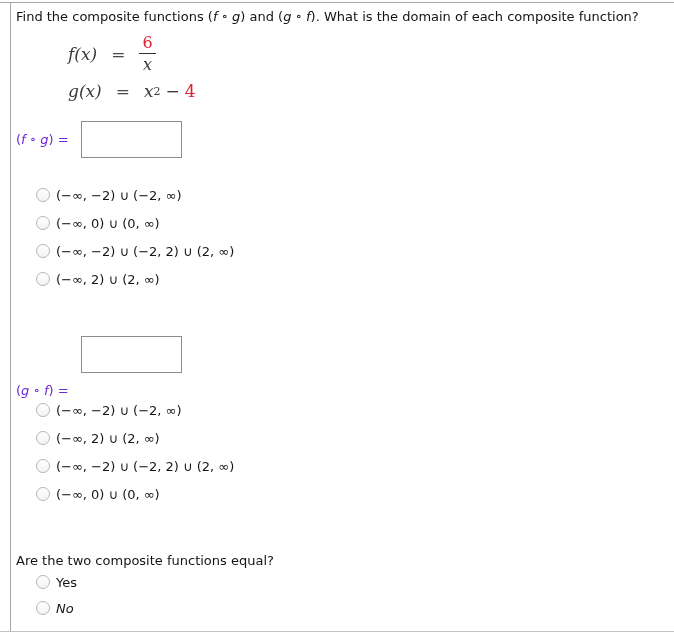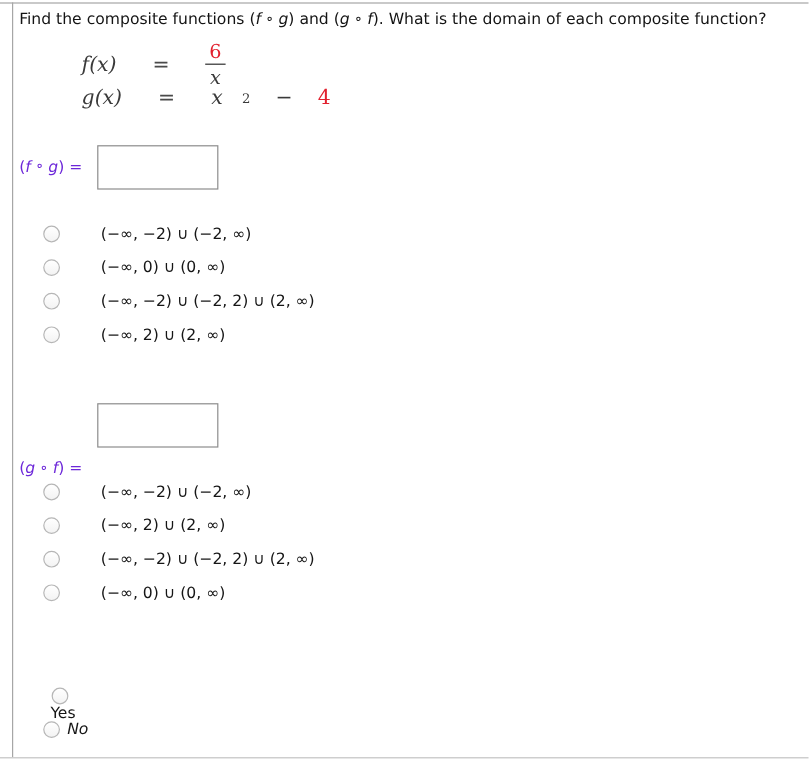--- a/index.html
+++ b/index.html
@@ -23,24 +23,24 @@
     font-size: 13px; color: #141414;
   }
   .mvar { font-style: italic; }
   .comp { font-weight: 700; font-size: 11px; position: relative; top: -1px; }
 
   
   .math-row {
     position: absolute; left: 68px;
     display: flex; align-items: center;
     font-family: "DejaVu Serif", "Liberation Serif", serif;
-    font-style: italic; font-size: 17px; color: #3a3a3a; gap: 16px;
+    font-style: italic; font-size: 17px; color: #3a3a3a;
   }
   .math-f { top: 33px; }
-  .math-g { top: 72px; }
+  .math-g { top: 81px; }
   .math-eq { font-style: normal; margin: 0 14px; color: #4a4a4a; }
   .frac { display: inline-block; text-align: center; vertical-align: middle; font-size: 16px; }
   .frac .num { display: block; padding: 0 3px 1px 3px; border-bottom: 1px solid #2e2e2e; }
   .frac .den { display: block; padding-top: 1px; }
   .red { color: #e2202e; font-style: normal; }
   .sup { font-size: 11px; vertical-align: super; font-style: normal; }
   .math-minus { font-style: normal; margin: 0 5px; }
 
   .answer-label {
     position: absolute; left: 16px;
@@ -54,34 +54,34 @@
     border: 1px solid #8c8c8c; background: #ffffff;
     font-family: "DejaVu Sans", sans-serif; font-size: 14px; padding: 2px 6px;
     outline: none;
   }
   .fog-box { top: 121px; }
   .gof-box { top: 336px; }
 
   .opt-group { position: absolute; left: 36px; }
   .fog-group { top: 181px; }
   .gof-group { top: 396px; }
-  .opt-row { display: flex; align-items: center; height: 28px; cursor: default; gap: 28px; }
+  .opt-row { display: flex; align-items: center; height: 28px; cursor: default; }
   .radio {
     width: 14px; height: 14px; border-radius: 50%;
     border: 1.5px solid #b6b6b6;
     background: linear-gradient(#ffffff, #f3f3f3);
     flex: 0 0 auto;
   }
   .opt-label { margin-left: 6px; font-size: 13px; color: #161616; white-space: nowrap; }
 
   .equal-question {
     position: absolute; left: 16px; top: 553px;
     font-size: 13px; color: #141414;
   }
-  .yes-row { position: absolute; left: 36px; top: 573px; flex-direction: column; }
+  .yes-row { position: absolute; left: 36px; top: 573px; }
   .no-row  { position: absolute; left: 36px; top: 599px; font-style: italic; }
   .yn-row { display: flex; align-items: center; height: 18px; }
 </style>
 </head>
 <body>
 
 <div class="page">
 
   <div class="divider-top"></div>
   <div class="divider-left"></div>
@@ -144,20 +144,21 @@
     <div class="opt-row">
       <span class="radio"></span>
       <span class="opt-label">(−∞, −2) ∪ (−2, 2) ∪ (2, ∞)</span>
     </div>
     <div class="opt-row">
       <span class="radio"></span>
       <span class="opt-label">(−∞, 0) ∪ (0, ∞)</span>
     </div>
   </div>
 
+  <div class="equal-question">Are the two composite functions equal?</div>
 
   <div class="yn-row yes-row">
     <span class="radio"></span>
     <span class="opt-label">Yes</span>
   </div>
   <div class="yn-row no-row">
     <span class="radio"></span>
     <span class="opt-label">No</span>
   </div>
 

